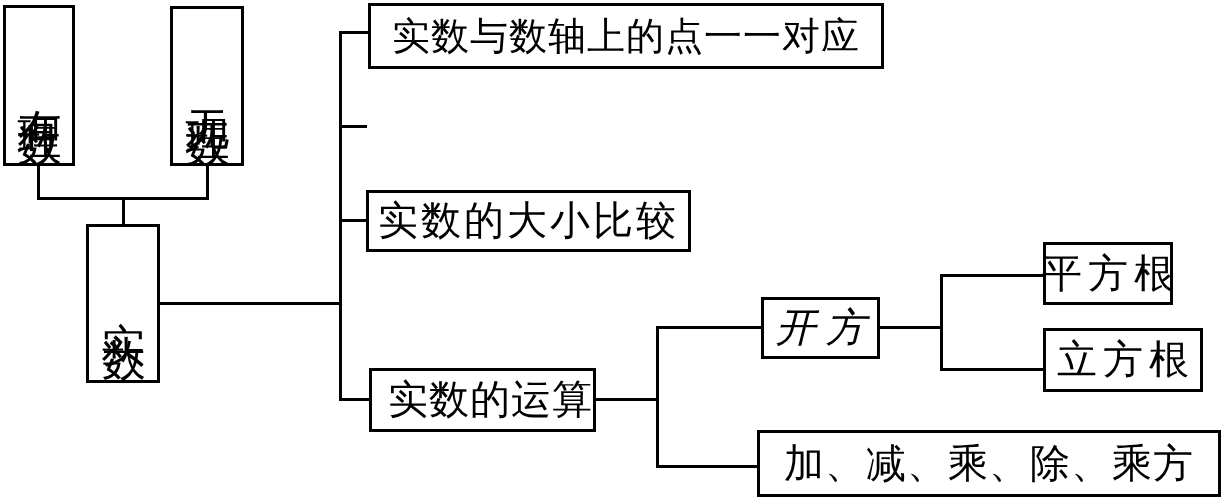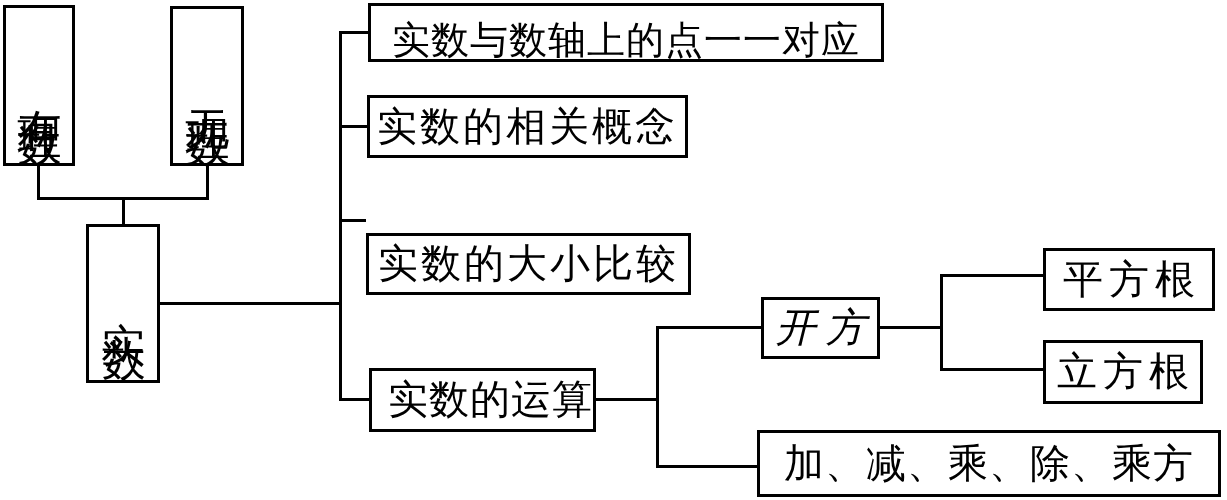--- a/index.html
+++ b/index.html
@@ -36,33 +36,33 @@
   .line {
     position: absolute;
     background: #000000;
   }
 
   
   #b-rational     { left: 3px;    top: 5px;   width: 72px;  height: 161px; }
   #b-irrational   { left: 170px;  top: 6px;   width: 74px;  height: 160px; }
   #b-real         { left: 86px;   top: 224px; width: 74px;  height: 159px; }
   #b-real .vlabel { letter-spacing: 18px; }
-  #b-axis         { left: 368px;  top: 3px;   width: 516px; height: 59px; align-items: flex-end; }
+  #b-axis         { left: 368px;  top: 3px;   width: 516px; height: 66px; }
   #b-axis .hlabel { font-size: 38px; letter-spacing: 1px; }
   #b-concepts     { left: 367px;  top: 95px;  width: 321px; height: 63px; }
   #b-concepts .hlabel { letter-spacing: 3px; }
-  #b-compare      { left: 366px;  top: 190px; width: 325px; height: 62px; margin-top: 43px; }
+  #b-compare      { left: 366px;  top: 190px; width: 325px; height: 62px; }
   #b-compare .hlabel { letter-spacing: 3px; }
   #b-operations   { left: 369px;  top: 368px; width: 227px; height: 64px; }
   #b-operations .hlabel { letter-spacing: 1px; margin-left: 16px; }
   #b-kaifang      { left: 761px;  top: 297px; width: 119px; height: 62px; font-style: italic; }
   #b-kaifang .hlabel { letter-spacing: 10px; margin-right: -10px; }
-  #b-sqrt         { left: 1043px; top: 248px; width: 172px; height: 63px; }
+  #b-sqrt         { left: 1043px; top: 242px; width: 130px; height: 63px; }
   #b-sqrt .hlabel { letter-spacing: 6px; margin-right: -6px; }
-  #b-cbrt         { left: 1043px; top: 340px; width: 160px; height: 64px; }
+  #b-cbrt         { left: 1043px; top: 328px; width: 160px; height: 64px; }
   #b-cbrt .hlabel { letter-spacing: 6px; margin-right: -6px; }
   #b-arith        { left: 757px;  top: 430px; width: 464px; height: 67px; }
   #b-arith .hlabel { letter-spacing: 1px; }
 
   
   #l1 { left: 37px;  top: 165px; width: 3px;   height: 35px; }
   #l2 { left: 206px; top: 165px; width: 3px;   height: 35px; }
   #l3 { left: 37px;  top: 197px; width: 172px; height: 3px; }
   #l4 { left: 122px; top: 197px; width: 3px;   height: 27px; }
   #l5 { left: 159px; top: 302px; width: 182px; height: 3px; }
@@ -113,23 +113,20 @@
   </div>
 
   <div class="node" id="b-real">
     <span class="vlabel">实数</span>
   </div>
 
   <div class="node" id="b-axis">
     <span class="hlabel">实数与数轴上的点一一对应</span>
   </div>
 
-  <div class="node" id="b-concepts">
-    <span class="hlabel">实数的相关概念</span>
-  </div>
 
   <div class="node" id="b-compare">
     <span class="hlabel">实数的大小比较</span>
   </div>
 
   <div class="node" id="b-operations">
     <span class="hlabel">实数的运算</span>
   </div>
 
   <div class="node" id="b-kaifang">

